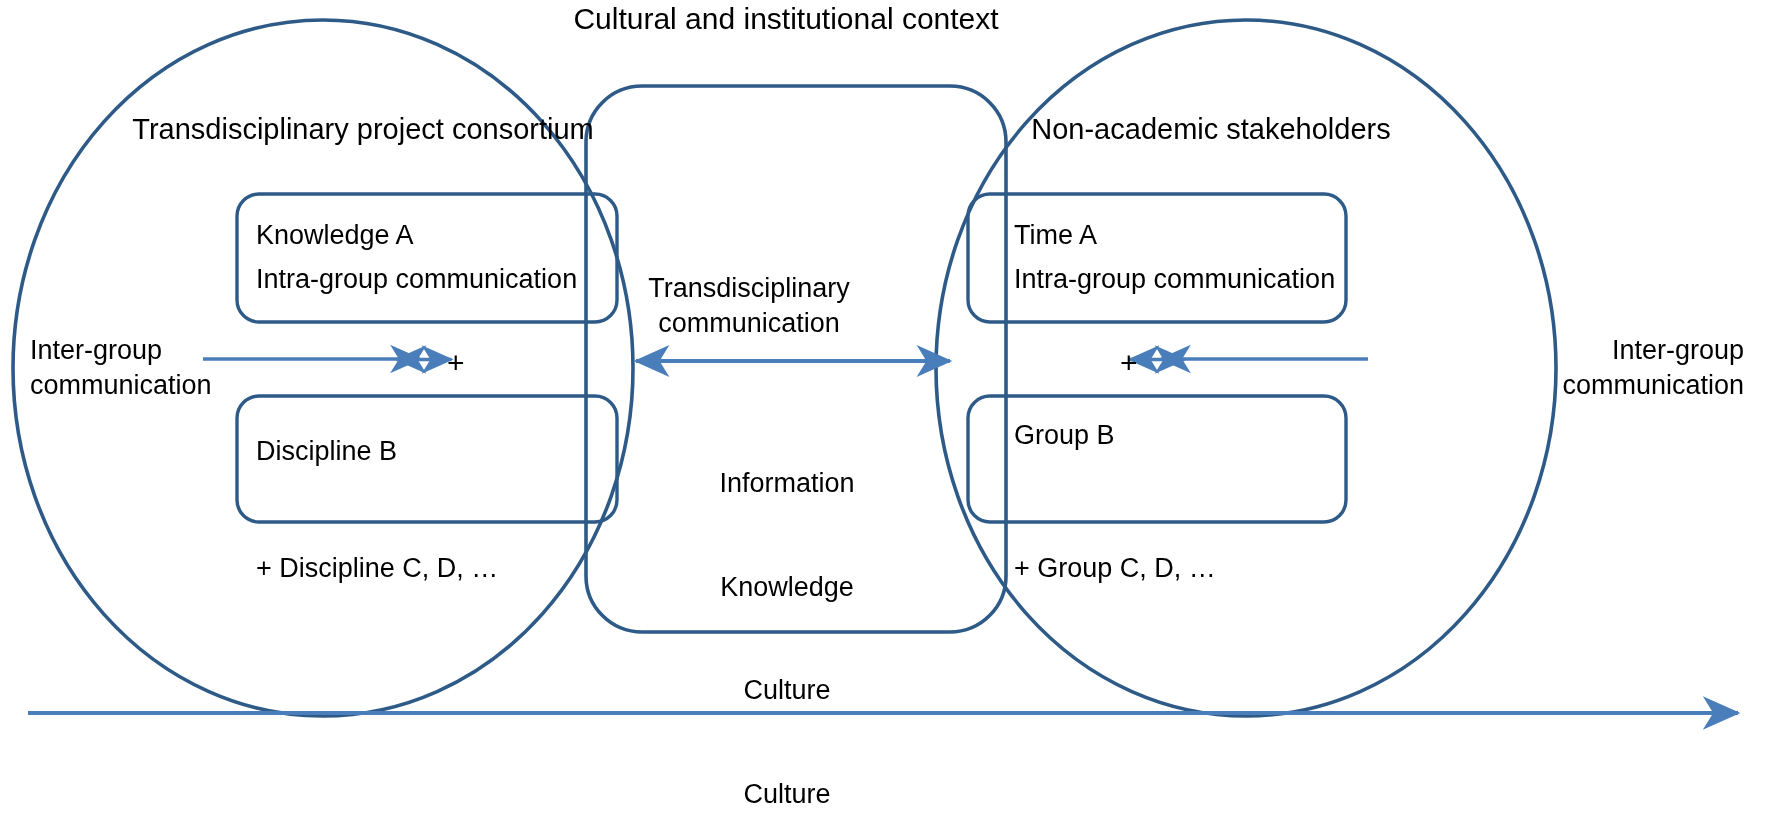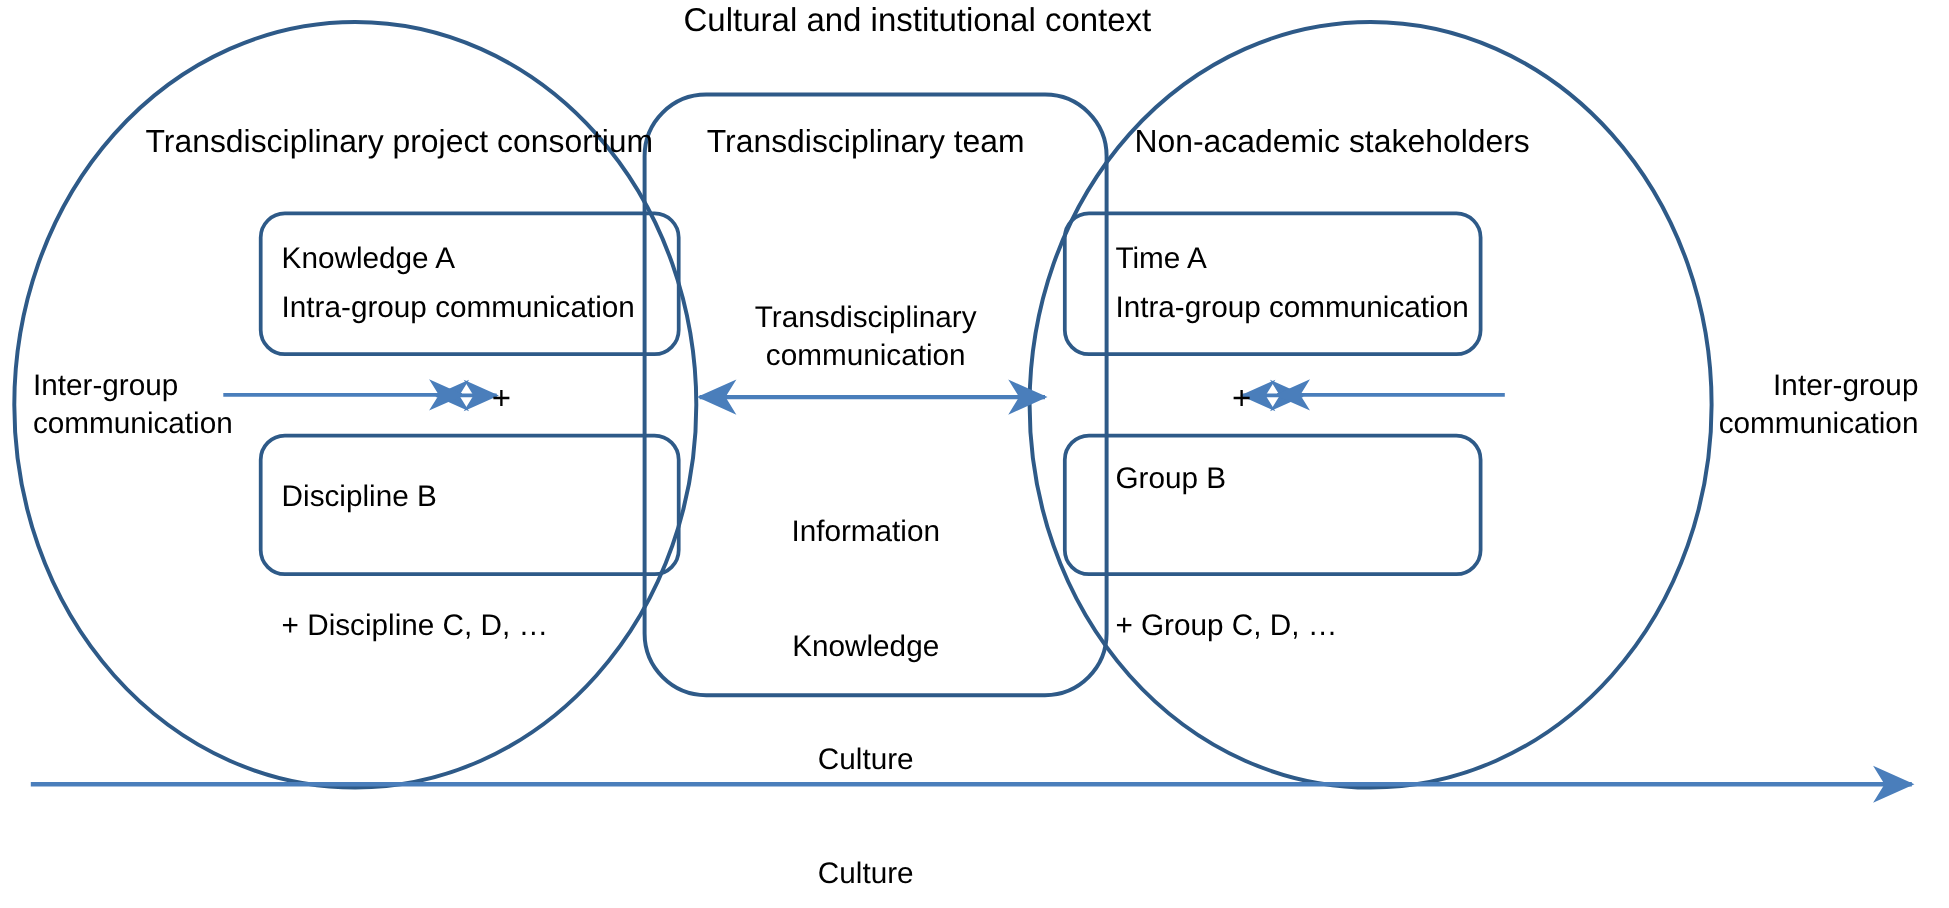--- a/index.html
+++ b/index.html
@@ -30,36 +30,36 @@
     position: absolute;
     white-space: pre;
     line-height: 1.28;
     color: #000000;
     font-family: "Liberation Sans", sans-serif;
   }
   .lbl-center { text-align: center; transform: translateX(-50%); }
   .lbl-left   { text-align: left; }
   .lbl-right  { text-align: right; transform: translateX(-100%); }
 
-  .t-context       { font-size: 30px; left: 786px; top: 0px; margin-left: 48px; }
+  .t-context       { font-size: 30px; left: 786px; top: 0px; }
   .t-consortium    { font-size: 29px; left: 363px; top: 111px; }
   .t-tdteam        { font-size: 29px; left: 787px; top: 111px; }
   .t-stake         { font-size: 29px; left: 1211px; top: 111px; }
 
   .t-discA-name    { font-size: 27px; left: 256px; top: 218px; }
   .t-discA-intra   { font-size: 27px; left: 256px; top: 262px; }
   .t-discB-name    { font-size: 27px; left: 256px; top: 418px; margin-top: 16px; }
   .t-discCD        { font-size: 27px; left: 256px; top: 551px; text-align: right; }
 
   .t-grpA-name     { font-size: 27px; left: 1014px; top: 218px; }
   .t-grpA-intra    { font-size: 27px; left: 1014px; top: 262px; }
   .t-grpB-name     { font-size: 27px; left: 1014px; top: 418px; }
   .t-grpCD         { font-size: 27px; left: 1014px; top: 551px; }
 
-  .t-tdcomm        { font-size: 27px; left: 787px; top: 271px; }
+  .t-tdcomm        { font-size: 27px; left: 749px; top: 271px; }
   .t-ikcv          { font-size: 27px; left: 787px; top: 397px; }
   .t-ikcv span     { display: block; }
 
   .t-interleft     { font-size: 27px; left: 30px; top: 333px; }
   .t-interright    { font-size: 27px; left: 1744px; top: 333px; }
 
   .t-plus-left     { font-size: 30px; left: 447px; top: 344px; }
   .t-plus-right    { font-size: 30px; left: 1120px; top: 344px; }
 
   .t-time          { font-size: 29px; left: 791px; top: 673px; }
@@ -105,21 +105,20 @@
 
     <line x1="636" y1="361" x2="950" y2="361" stroke="#4A7EBB" stroke-width="3.8" marker-start="url(#ahLightStart)" marker-end="url(#ahLight)"></line>
 
     <line x1="28" y1="713" x2="1738" y2="713" stroke="#4A7EBB" stroke-width="4" marker-end="url(#ahLight)"></line>
   </svg>
 
   <div class="lbl lbl-center t-context">Cultural and institutional context</div>
 
   <div class="lbl lbl-center t-consortium">Transdisciplinary project consortium</div>
 
-  <div class="lbl lbl-center t-tdteam">Transdisciplinary team</div>
 
   <div class="lbl lbl-center t-stake">Non-academic stakeholders</div>
 
   <div class="lbl lbl-left t-discA-name">Knowledge A</div>
   <div class="lbl lbl-left t-discA-intra">Intra-group communication</div>
   <div class="lbl lbl-left t-discB-name">Discipline B</div>
   <div class="lbl lbl-left t-discCD">+ Discipline C, D, …</div>
 
   <div class="lbl lbl-left t-grpA-name">Time A</div>
   <div class="lbl lbl-left t-grpA-intra">Intra-group communication</div>

